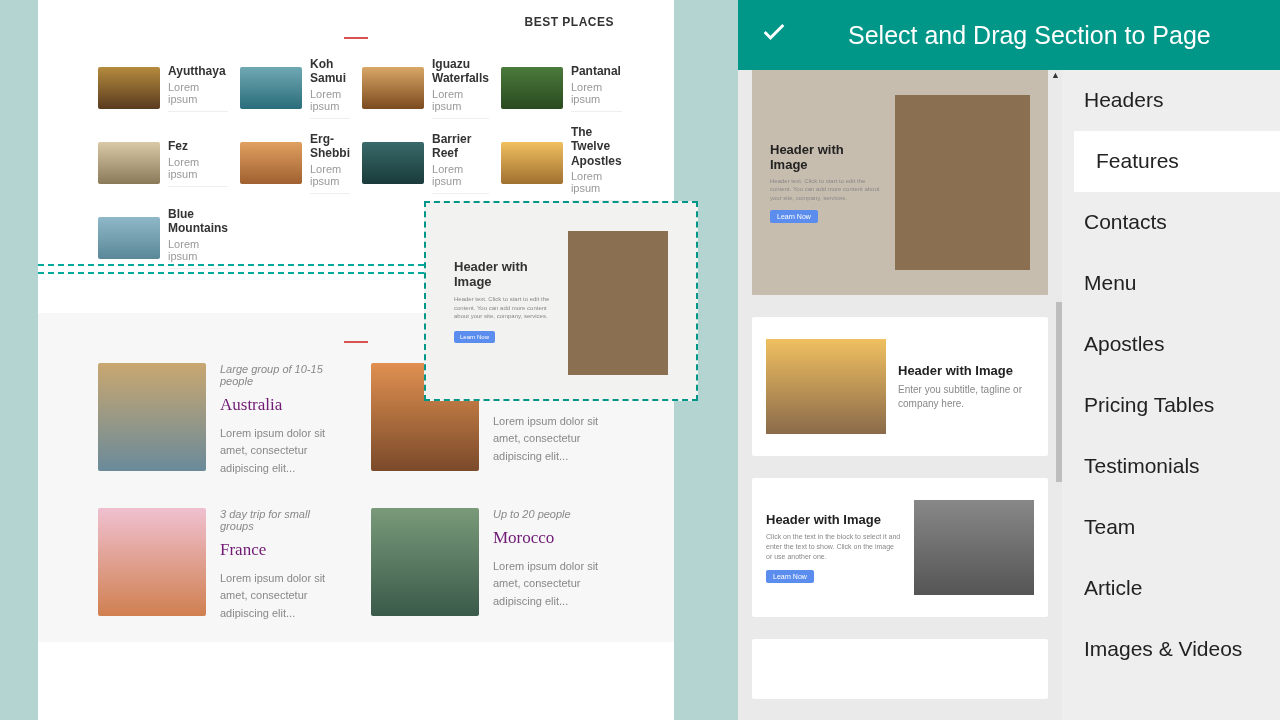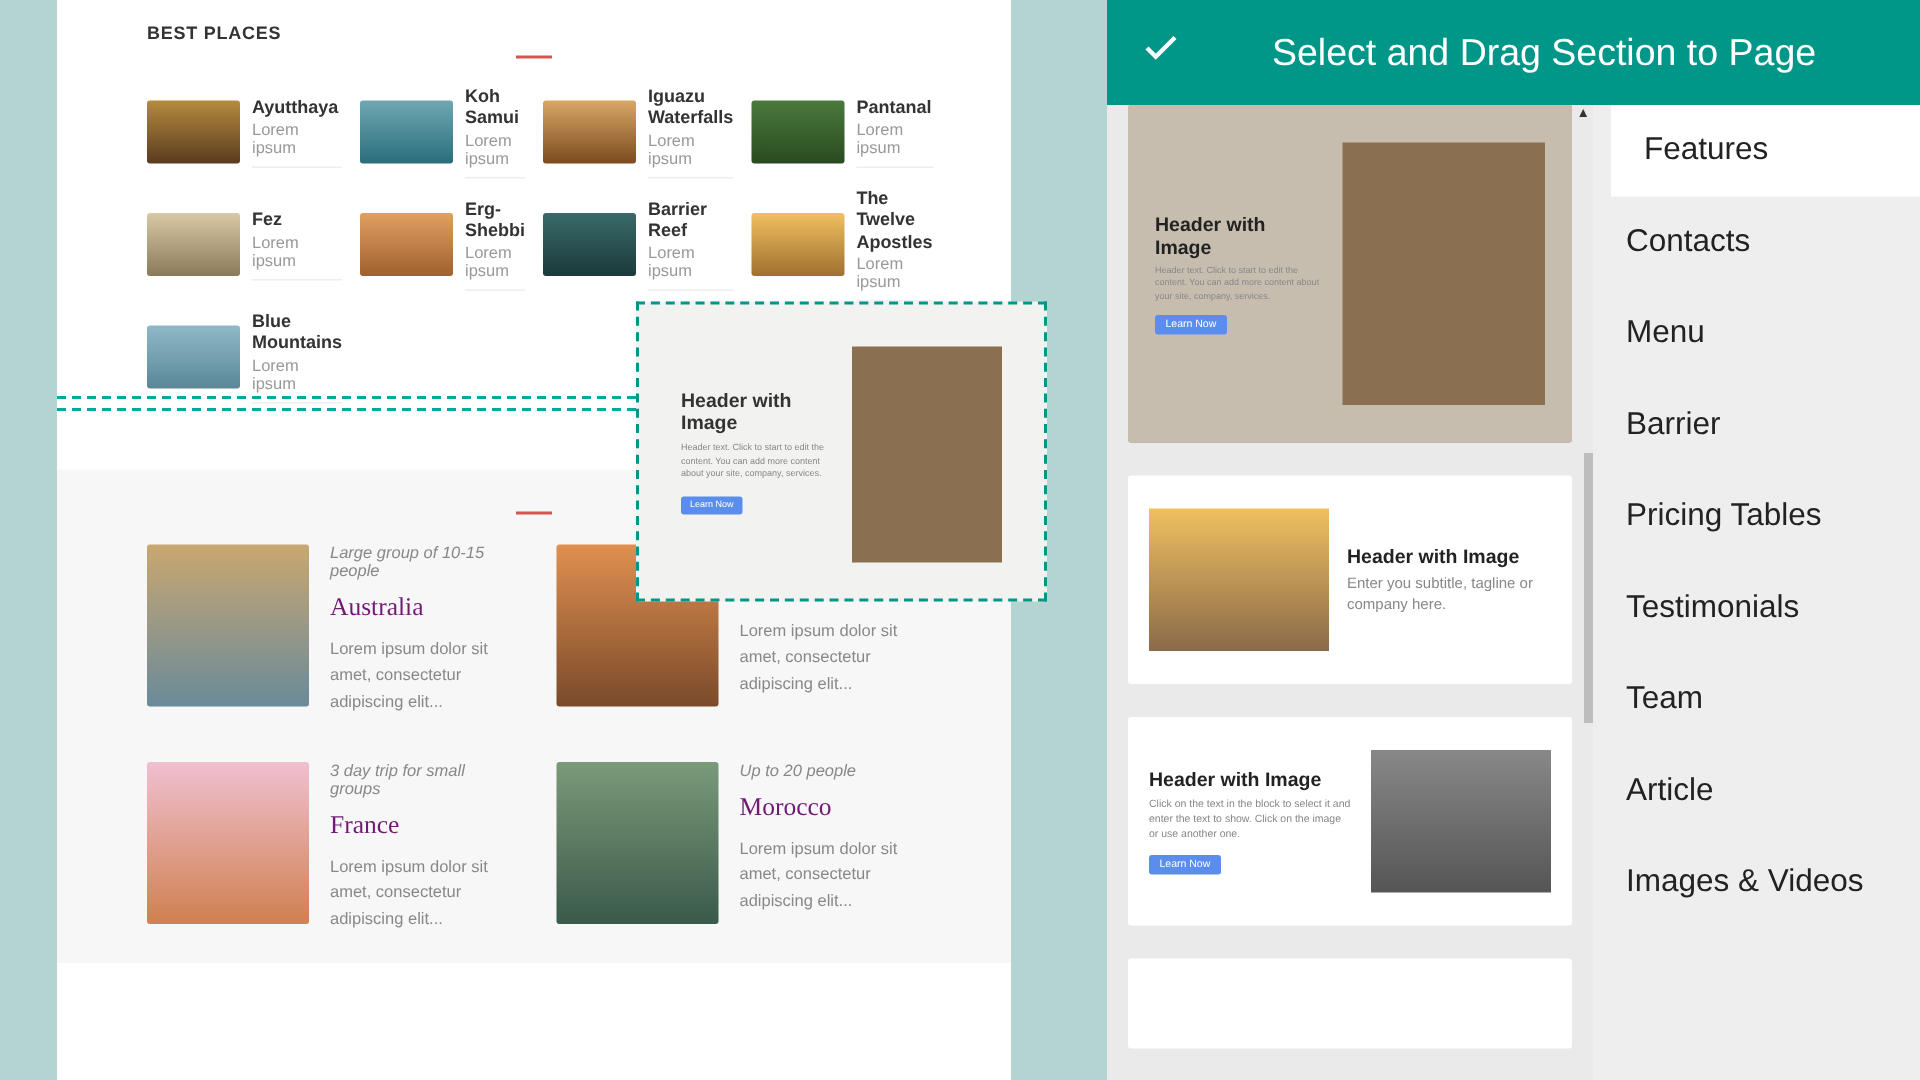--- a/index.html
+++ b/index.html
@@ -1,20 +1,20 @@
 <!DOCTYPE html>
 <html><head>
 <meta charset="utf-8">
 <style>
 * { margin: 0; padding: 0; box-sizing: border-box; }
 body { font-family: Arial, sans-serif; background: #b3d4d1; width: 1280px; height: 720px; overflow: hidden; position: relative; }
 
 .canvas { position: absolute; left: 38px; top: 0; width: 636px; height: 720px; background: #fff; overflow: hidden; }
 
-.section-title { text-align: left; font-size: 12px; font-weight: 600; color: #333; padding-top: 15px; letter-spacing: 0.5px; }
+.section-title { text-align: right; font-size: 12px; font-weight: 600; color: #333; padding-top: 15px; letter-spacing: 0.5px; }
 .title-underline { width: 24px; height: 2px; background: #d9534f; margin: 8px auto 18px; }
 
 .best-places { padding: 0 60px 30px; }
 .places-grid { display: grid; grid-template-columns: repeat(4, 1fr); gap: 6px 12px; }
 .place-card { display: flex; align-items: center; background: #fff; }
 .place-thumb { width: 62px; height: 42px; background: #888; margin-right: 8px; border-radius: 2px; }
 .place-info { flex: 1; border-bottom: 1px solid #eee; padding-bottom: 6px; }
 .place-name { font-size: 12px; font-weight: 600; color: #333; line-height: 1.2; }
 .place-sub { font-size: 11px; color: #999; margin-top: 2px; }
 
@@ -236,24 +236,25 @@
       <div class="preview-card">
         <div class="preview-inner">
           <div class="preview-text"><div class="preview-title">Header with Image</div><div class="preview-sub" style="font-size:7px;">Click on the text in the block to select it and enter the text to show. Click on the image or use another one.</div><div class="preview-btn">Learn Now</div></div>
           <div class="preview-img pv2"></div>
         </div>
       </div>
       <div class="preview-card bottom-cut"></div>
       <div class="scroll-indicator"></div>
     </div>
     <div class="cat-col">
+      <div class="cat-item">Headers</div>
       <div class="cat-item active">Features</div>
       <div class="cat-item">Contacts</div>
       <div class="cat-item">Menu</div>
-      <div class="cat-item">Barrier</div>
+      <div class="cat-item">Apostles</div>
       <div class="cat-item">Pricing Tables</div>
       <div class="cat-item">Testimonials</div>
       <div class="cat-item">Team</div>
       <div class="cat-item">Article</div>
       <div class="cat-item">Images &amp; Videos</div>
     </div>
   </div>
 </div>
 
 </body></html>

